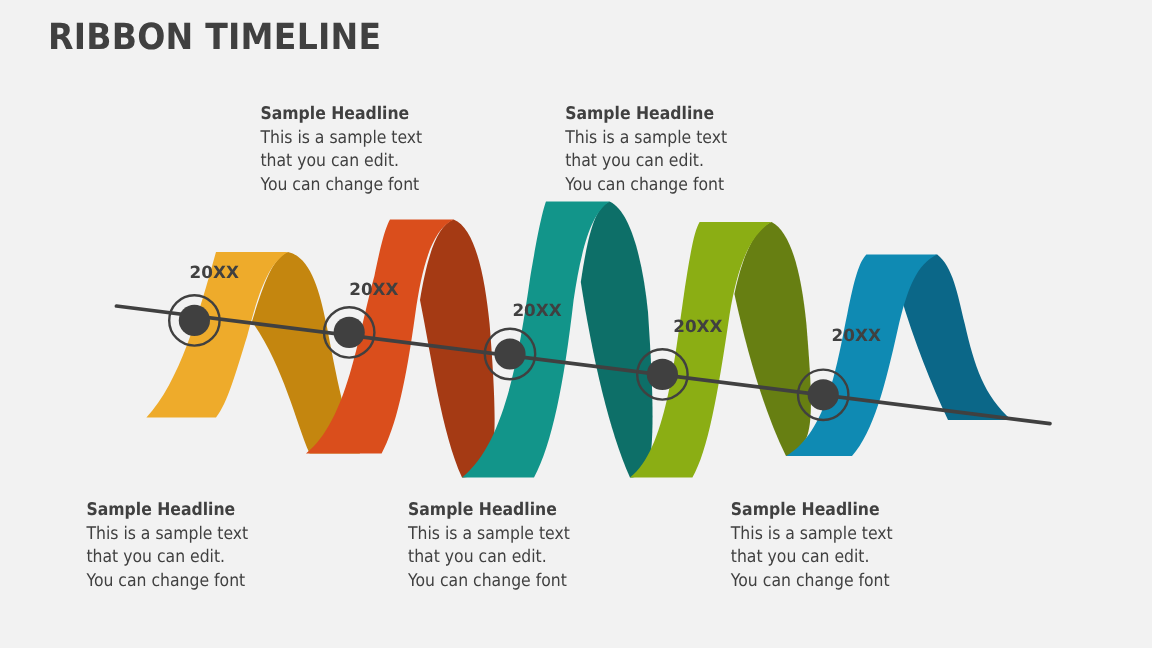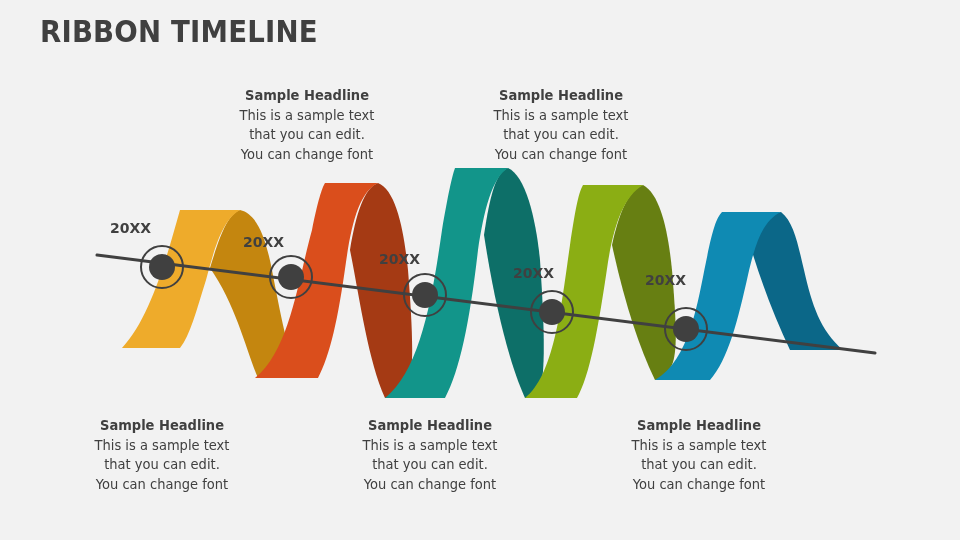--- a/index.html
+++ b/index.html
@@ -13,23 +13,24 @@
     position: absolute; left: 40px; top: 14px;
     font-size: 30px; font-weight: bold; color: #404040;
     letter-spacing: 0.2px;
     font-family: "DejaVu Sans", sans-serif;
     transform: scaleX(0.92); transform-origin: left top;
   }
   svg.ribbon { position: absolute; left: 0; top: 0; }
   .year {
     position: absolute; font-size: 14px; font-weight: bold; color: #404040;
     font-family: "DejaVu Sans", sans-serif;
+    margin-left: 48px;
   }
   .block {
-    position: absolute; width: 200px; text-align: center; color: #404040;
+    position: absolute; width: 200px; color: #404040;
     font-size: 14.5px; line-height: 19.5px;
     font-family: "DejaVu Sans", sans-serif;
   }
   .block .head { font-weight: bold; font-size: 14.5px; }
   .block .line { display: block; transform: scaleX(0.9); }
 </style>
 </head>
 <body>
 
 <div class="title">RIBBON TIMELINE</div>

